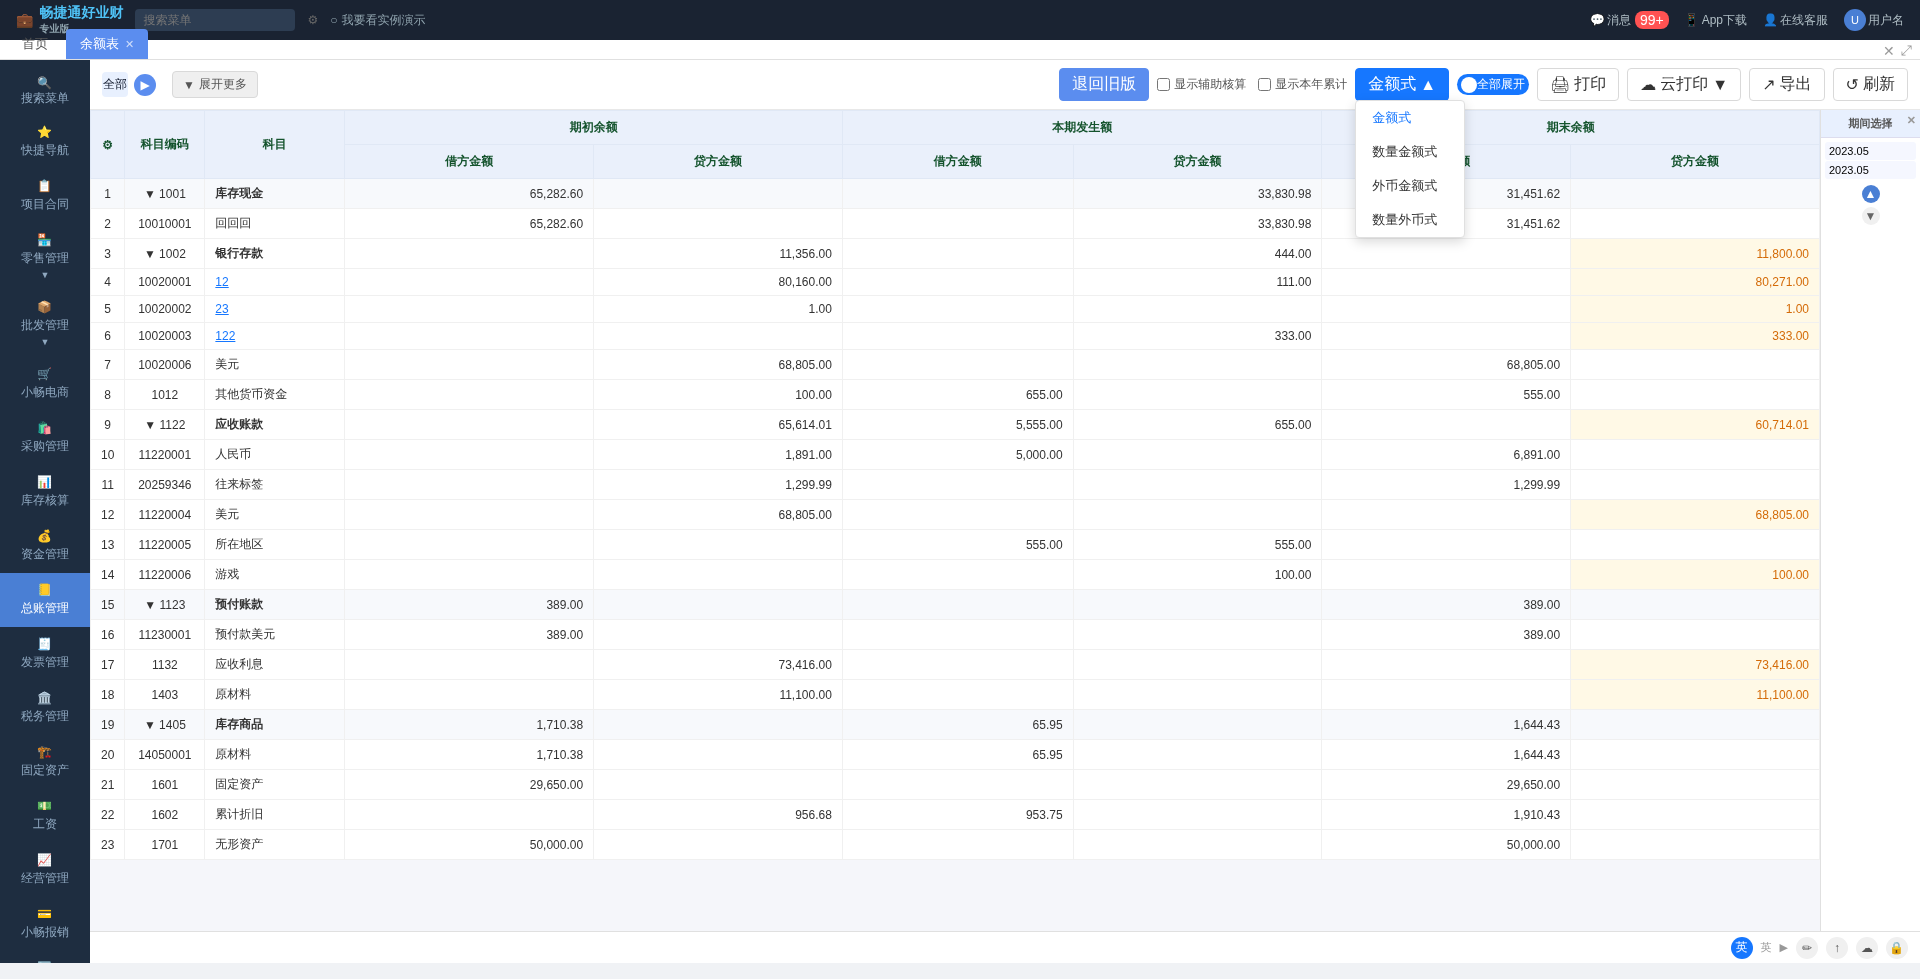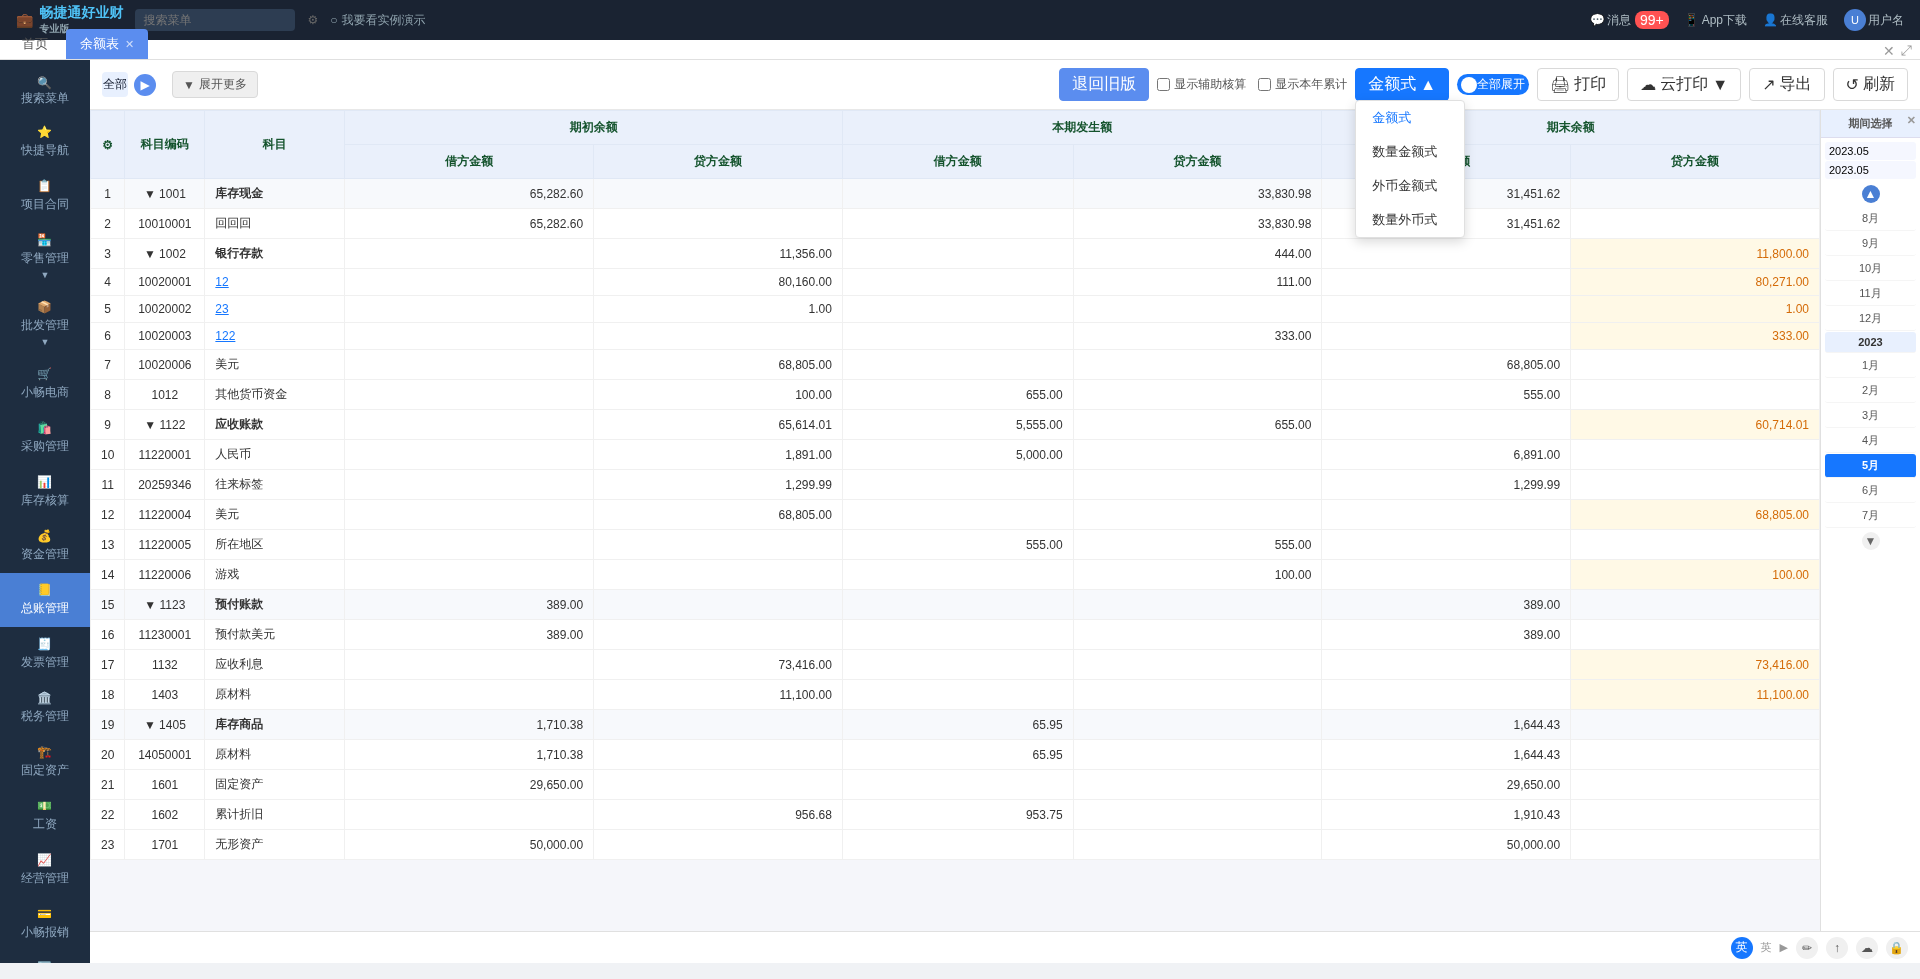--- a/index.html
+++ b/index.html
@@ -674,35 +674,20 @@
           <div style="display:flex;justify-content:space-between;align-items:center;padding:3px 4px;background:#f5f7ff;border-radius:3px;">
             <span>2023.05</span>
           </div>
           <div style="display:flex;justify-content:space-between;align-items:center;padding:3px 4px;background:#f5f7ff;border-radius:3px;">
             <span>2023.05</span>
           </div>
         </div>
         <div style="display:flex;justify-content:center;gap:4px;padding:2px 4px;">
           <button style="background:#4a7fd4;color:#fff;border:none;border-radius:50%;width:18px;height:18px;font-size:12px;cursor:pointer;display:flex;align-items:center;justify-content:center;">▲</button>
         </div>
-        <div id="period-months" style="display:flex;flex-direction:column;gap:1px;padding:2px 4px;overflow-y:auto;">
-        <div style="padding: 4px 6px; text-align: center; cursor: pointer; border-radius: 3px; font-size: 11px; color: rgb(85, 85, 85); border-bottom: 1px solid rgb(245, 245, 245);">8月</div>
-            <div style="padding: 4px 6px; text-align: center; cursor: pointer; border-radius: 3px; font-size: 11px; color: rgb(85, 85, 85); border-bottom: 1px solid rgb(245, 245, 245);">9月</div>
-            <div style="padding: 4px 6px; text-align: center; cursor: pointer; border-radius: 3px; font-size: 11px; color: rgb(85, 85, 85); border-bottom: 1px solid rgb(245, 245, 245);">10月</div>
-            <div style="padding: 4px 6px; text-align: center; cursor: pointer; border-radius: 3px; font-size: 11px; color: rgb(85, 85, 85); border-bottom: 1px solid rgb(245, 245, 245);">11月</div>
-            <div style="padding: 4px 6px; text-align: center; cursor: pointer; border-radius: 3px; font-size: 11px; color: rgb(85, 85, 85); border-bottom: 1px solid rgb(245, 245, 245);">12月</div>
-            <div style="padding: 4px 6px; text-align: center; cursor: pointer; border-radius: 3px; font-size: 11px; border-bottom: 1px solid rgb(245, 245, 245); background: rgb(232, 240, 254); color: rgb(51, 51, 51); font-weight: bold;">2023</div>
-            <div style="padding: 4px 6px; text-align: center; cursor: pointer; border-radius: 3px; font-size: 11px; color: rgb(85, 85, 85); border-bottom: 1px solid rgb(245, 245, 245);">1月</div>
-            <div style="padding: 4px 6px; text-align: center; cursor: pointer; border-radius: 3px; font-size: 11px; color: rgb(85, 85, 85); border-bottom: 1px solid rgb(245, 245, 245);">2月</div>
-            <div style="padding: 4px 6px; text-align: center; cursor: pointer; border-radius: 3px; font-size: 11px; color: rgb(85, 85, 85); border-bottom: 1px solid rgb(245, 245, 245);">3月</div>
-            <div style="padding: 4px 6px; text-align: center; cursor: pointer; border-radius: 3px; font-size: 11px; color: rgb(85, 85, 85); border-bottom: 1px solid rgb(245, 245, 245);">4月</div>
-            <div style="padding: 4px 6px; text-align: center; cursor: pointer; border-radius: 3px; font-size: 11px; border-bottom: 1px solid rgb(245, 245, 245); background: rgb(22, 119, 255); color: rgb(255, 255, 255); font-weight: bold;">5月</div>
-            <div style="padding: 4px 6px; text-align: center; cursor: pointer; border-radius: 3px; font-size: 11px; color: rgb(85, 85, 85); border-bottom: 1px solid rgb(245, 245, 245);">6月</div>
-            <div style="padding: 4px 6px; text-align: center; cursor: pointer; border-radius: 3px; font-size: 11px; color: rgb(85, 85, 85); border-bottom: 1px solid rgb(245, 245, 245);">7月</div>
-          </div>
         <div style="display:flex;justify-content:center;gap:4px;padding:2px 4px;">
           <button style="background:#f0f0f0;color:#666;border:none;border-radius:50%;width:18px;height:18px;font-size:12px;cursor:pointer;display:flex;align-items:center;justify-content:center;">▼</button>
         </div>
       </div>
 
     </div>
 
     <div class="bottom-bar">
       <div class="bottom-icon blue">
         <span>英</span>

